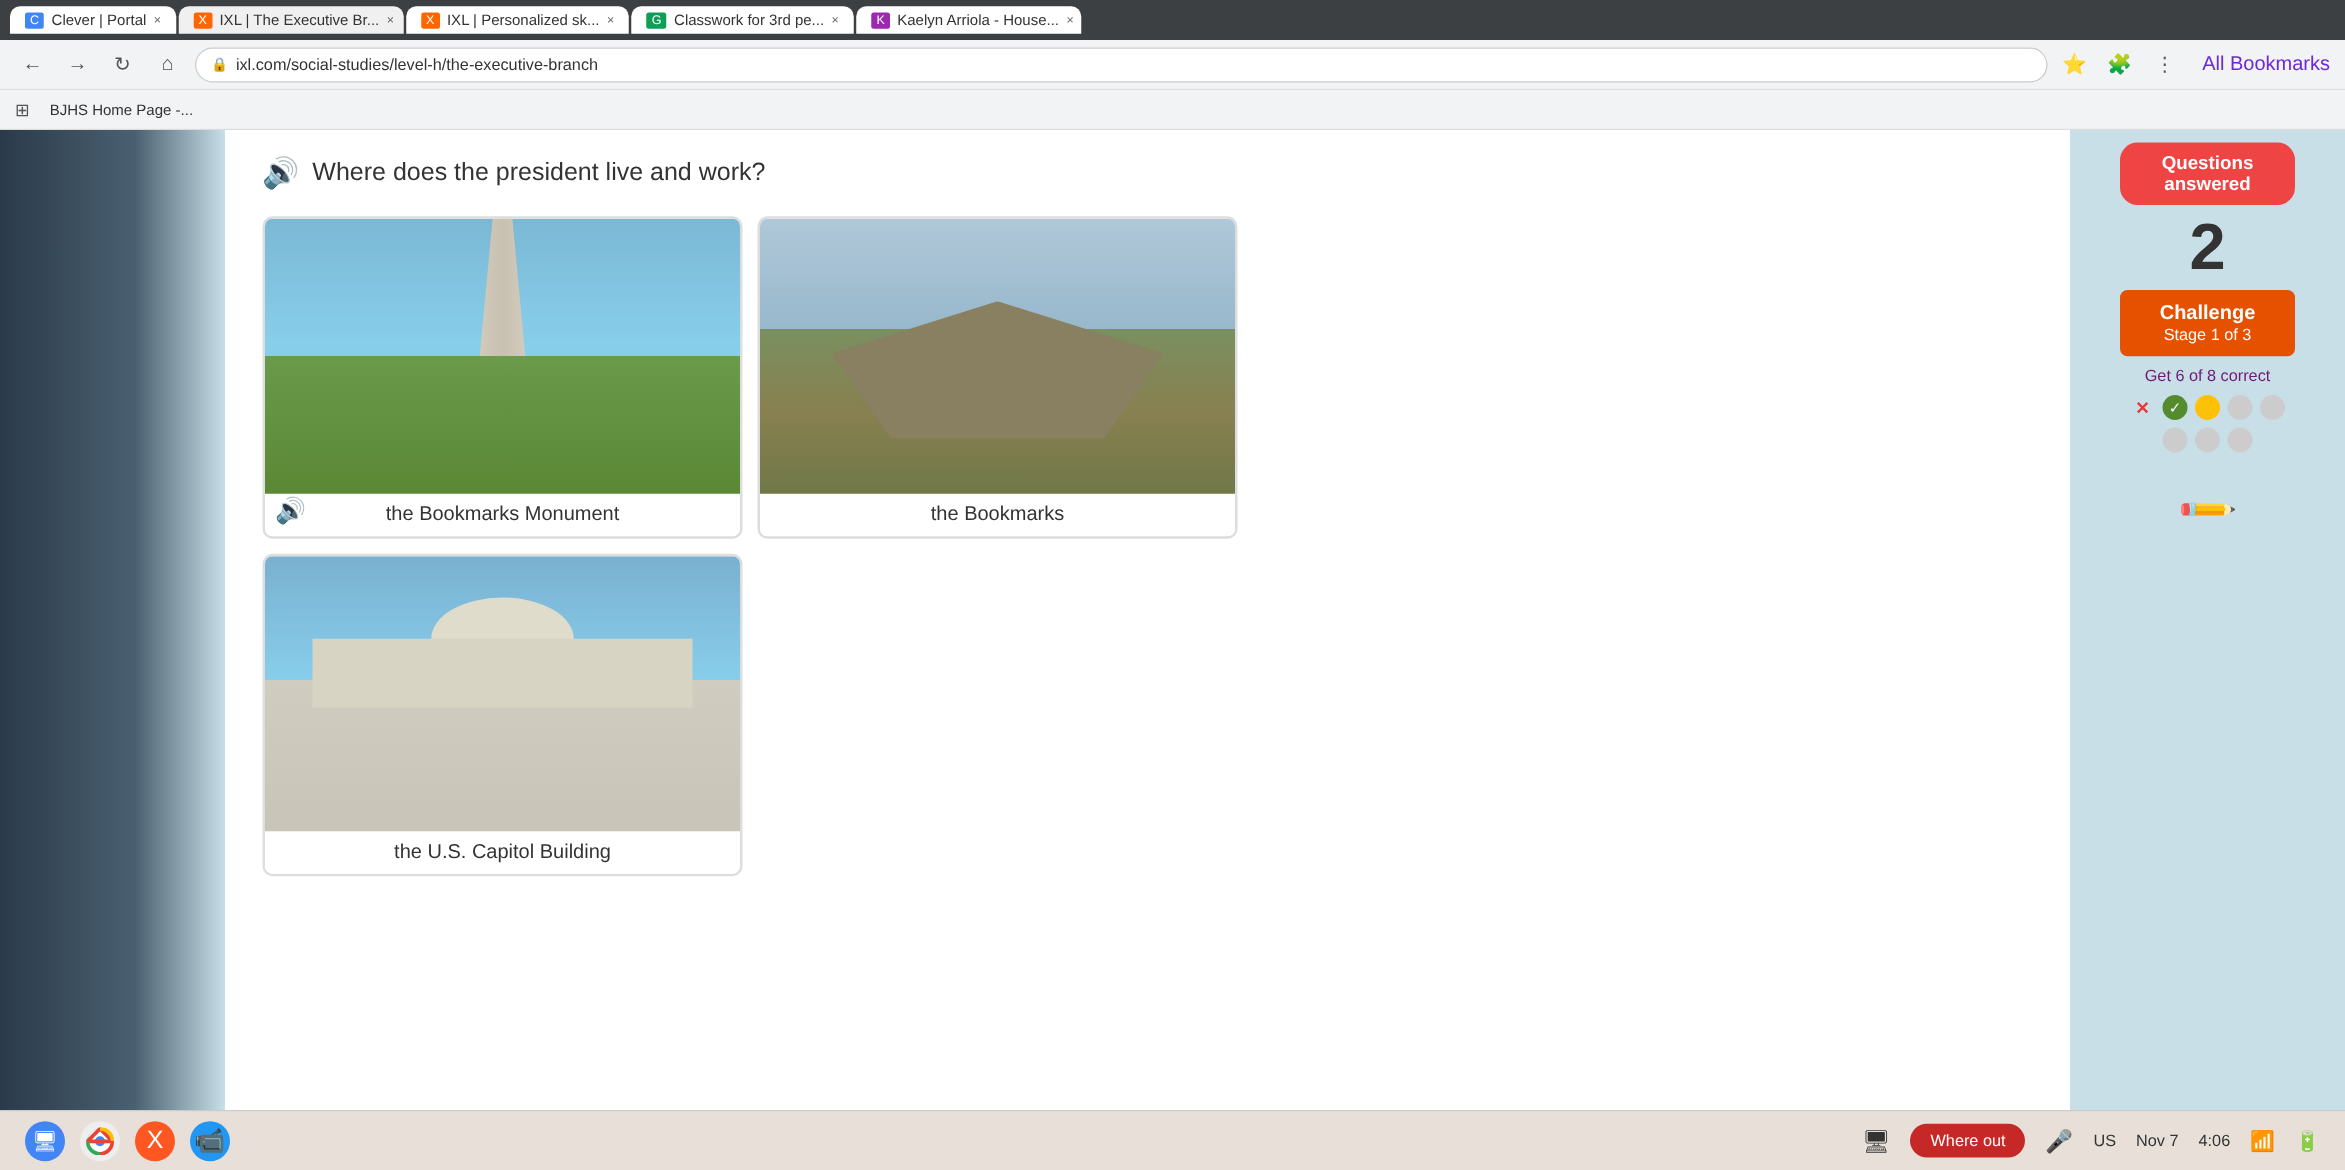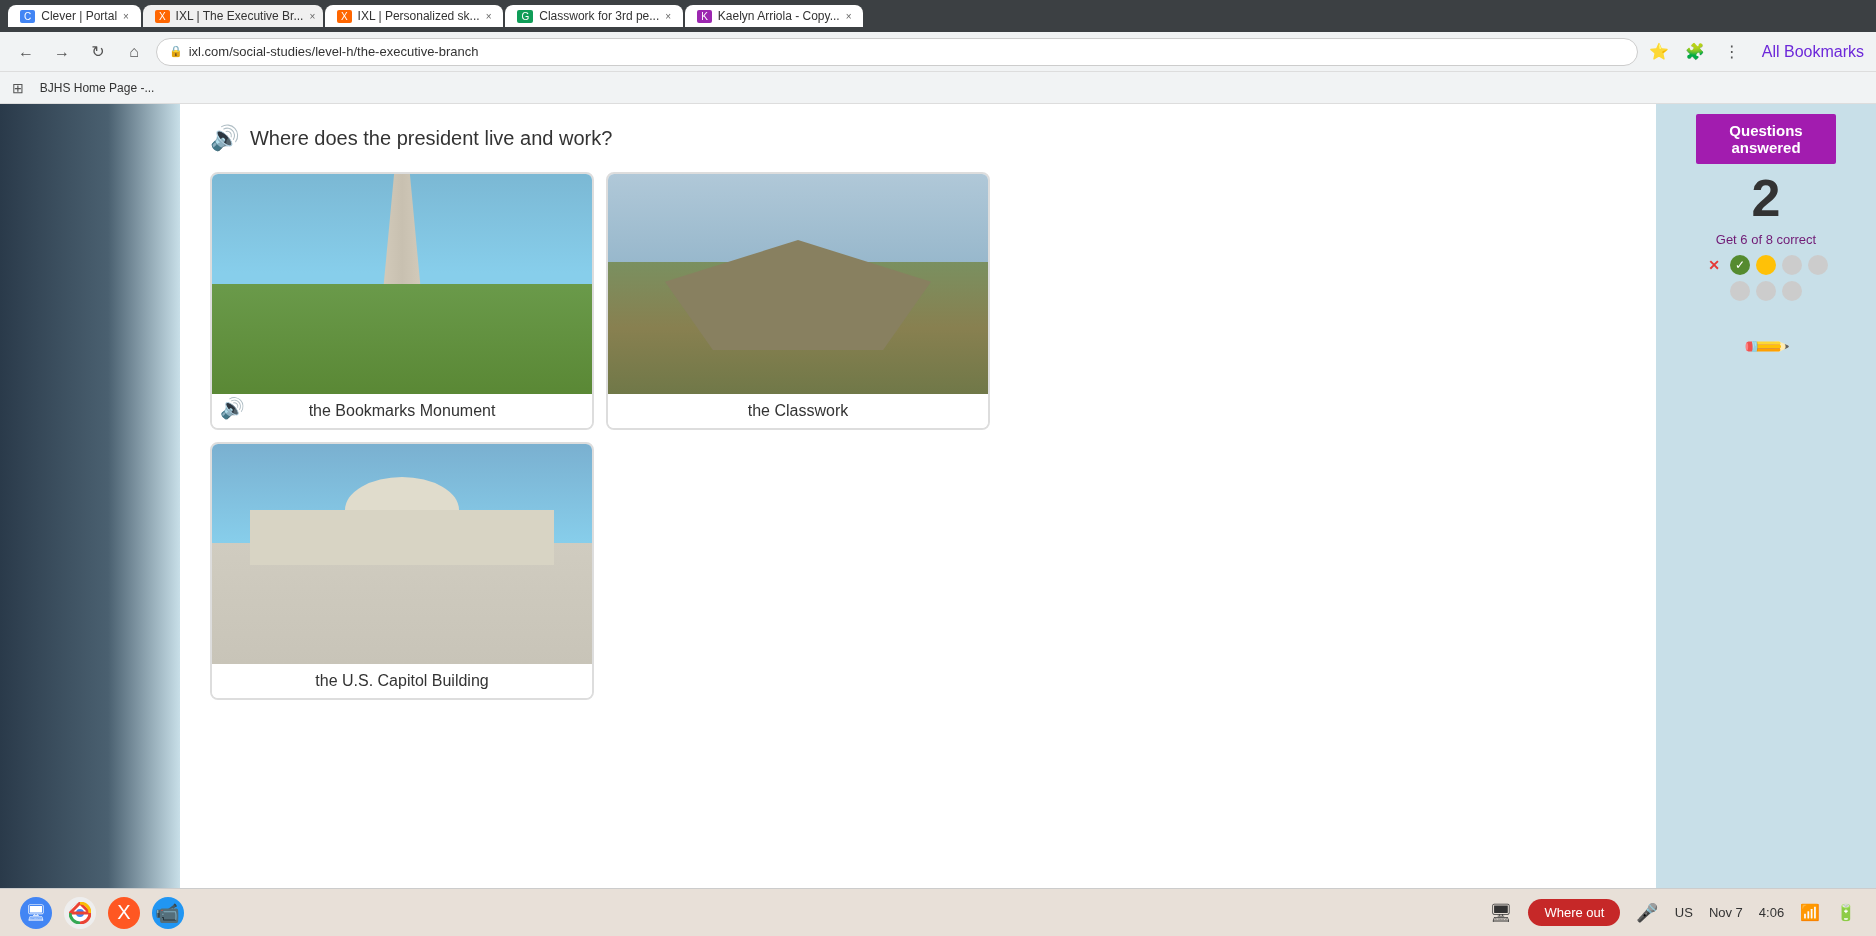--- a/index.html
+++ b/index.html
@@ -186,24 +186,24 @@
       color: #2196F3;
       font-size: 20px;
     }
 
     .answer-wrapper {
       position: relative;
     }
 
     
     .questions-answered-badge {
-      background: #a21caf;
+      background: #ef4444;
       color: #fff;
       padding: 8px 24px;
-      border-radius: 2px;
+      border-radius: 14px;
       text-align: center;
       font-size: 15px;
       font-weight: bold;
       width: 140px;
     }
 
     .score-number {
       font-size: 52px;
       font-weight: bold;
       color: #333;
@@ -451,21 +451,21 @@
     </div>
 
     <div class="tab">
       <span style="background:#0F9D58;color:#fff;border-radius:2px;padding:1px 4px;font-size:10px;">G</span>
       <span>Classwork for 3rd pe...</span>
       <span class="tab-close">×</span>
     </div>
 
     <div class="tab">
       <span style="background:#9C27B0;color:#fff;border-radius:2px;padding:1px 4px;font-size:10px;">K</span>
-      <span>Kaelyn Arriola - Copy...</span>
+      <span>Kaelyn Arriola - House...</span>
       <span class="tab-close">×</span>
     </div>
   </div>
 </div>
 
 <div class="address-row">
   <button class="nav-btn">
     <span>←</span>
   </button>
   <button class="nav-btn">
@@ -511,39 +511,43 @@
 
       <div class="answer-option answer-wrapper">
         <div class="answer-image-container photo-washington"></div>
         <div class="answer-sound">🔊</div>
         <div class="answer-label">the Bookmarks Monument</div>
       </div>
 
 
       <div class="answer-option">
         <div class="answer-image-container photo-pentagon"></div>
-        <div class="answer-label">the Classwork</div>
+        <div class="answer-label">the Bookmarks</div>
       </div>
 
       <div class="answer-option">
         <div class="answer-image-container photo-capitol"></div>
         <div class="answer-label">the U.S. Capitol Building</div>
       </div>
 
     </div>
   </div>
 
   <div class="right-panel">
 
     <div class="questions-answered-badge">
       <span>Questions answered</span>
     </div>
 
     <div class="score-number">2</div>
 
+    <div class="challenge-badge">
+      <div>Challenge</div>
+      <div style="font-size:13px;font-weight:normal;">Stage 1 of 3</div>
+    </div>
 
     <div class="get-correct">Get 6 of 8 correct</div>
 
     <div class="progress-row">
       <div class="progress-dot dot-wrong">✕</div>
       <div class="progress-dot dot-correct">✓</div>
       <div class="progress-dot dot-current"></div>
       <div class="progress-dot dot-empty"></div>
       <div class="progress-dot dot-empty"></div>
       <div class="progress-dot dot-empty"></div>

